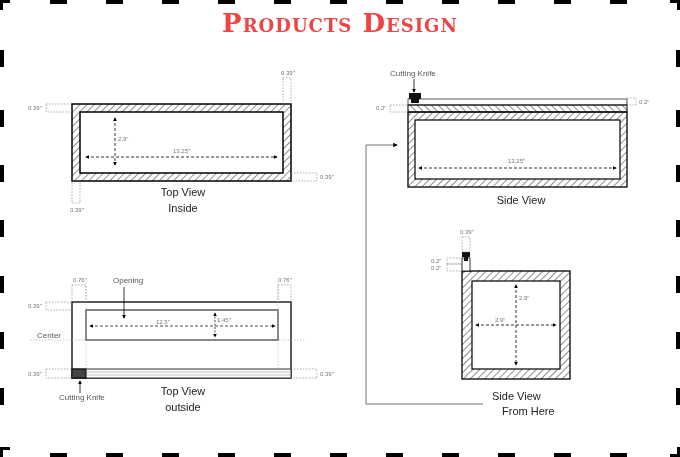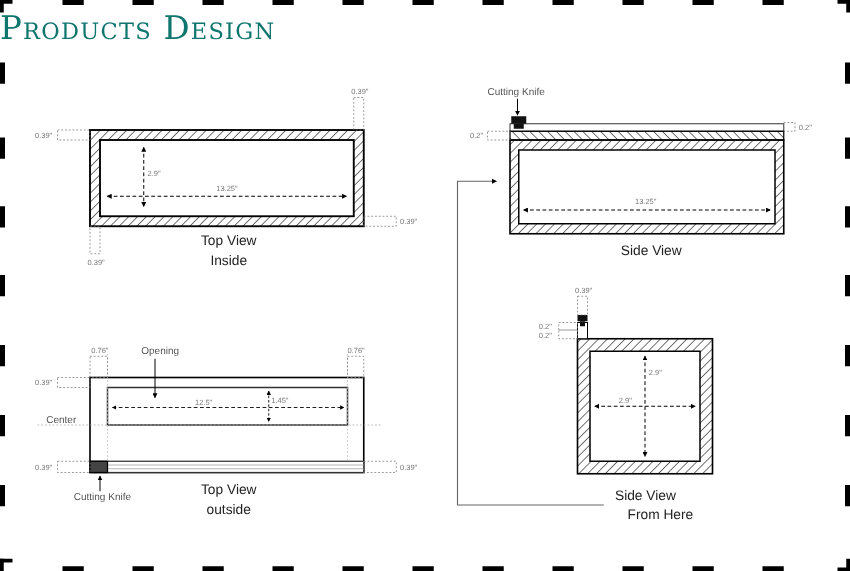--- a/index.html
+++ b/index.html
@@ -1,18 +1,18 @@
 <!DOCTYPE html>
 <html><head>
 <meta charset="utf-8">
 <style>
   html, body { margin: 0; padding: 0; background: #ffffff; }
   body { width: 680px; height: 457px; position: relative; overflow: hidden; font-family: "DejaVu Sans", sans-serif; }
   #sheet { position: absolute; left: 0; top: 0; width: 680px; height: 457px; }
-  .title { position: absolute; left: 0; top: 8px; width: 680px; font-family: "DejaVu Serif", serif; font-weight: normal; font-size: 26px; letter-spacing: 1px; color: #0f766e; font-variant: small-caps; }
+  .title { position: absolute; left: 0; top: 8px; width: 680px; text-align: center; font-family: "DejaVu Serif", serif; font-weight: bold; font-size: 26px; letter-spacing: 1px; color: #ef4444; font-variant: small-caps; }
   svg text { font-family: "Liberation Sans", sans-serif; }
   .dim { font-size: 6px; fill: #777; }
   .lbl { font-size: 11px; fill: #222; }
   .lbl-sm { font-size: 8px; fill: #555; }
 </style>
 </head>
 <body>
 
 <div id="sheet">
   <div class="title">Products Design</div>

